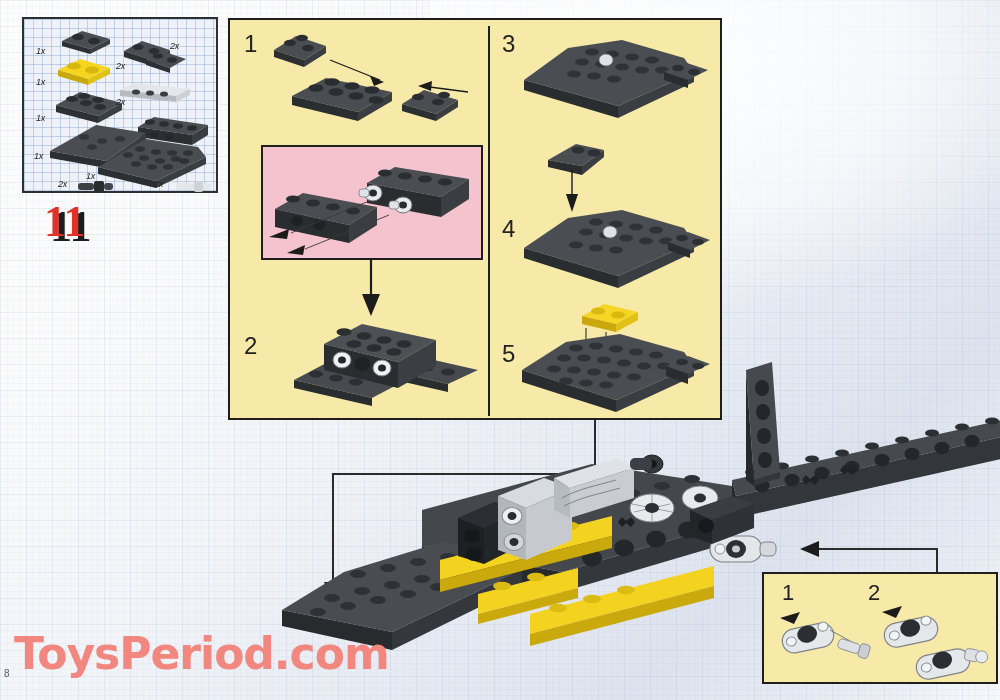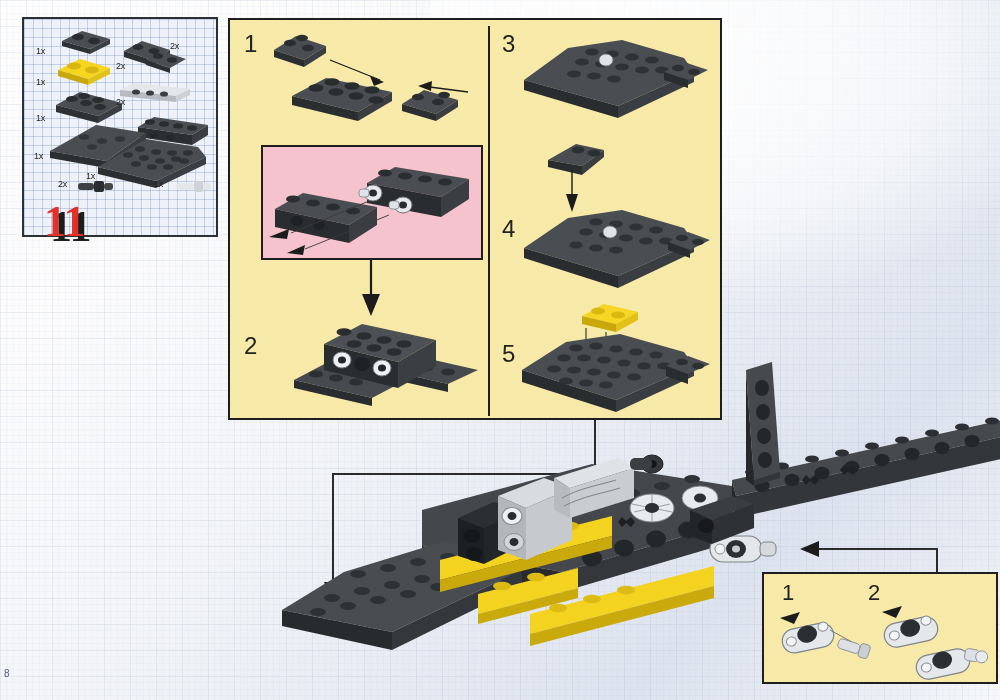--- a/index.html
+++ b/index.html
@@ -24,22 +24,22 @@
     pointer-events:none;
   }
   #glow{
     position:absolute;left:430px;top:-120px;width:640px;height:430px;
     background:radial-gradient(ellipse at 35% 45%, rgba(255,255,255,.95) 0%, rgba(255,255,255,.55) 45%, rgba(255,255,255,0) 72%);
     pointer-events:none;
   }
 
   
   #parts{
-    position:absolute;left:22px;top:17px;width:196px;height:220px;
-    border:2px solid #2c2f33;background:#eef2f8;box-sizing:border-box;
+    position:absolute;left:22px;top:17px;width:196px;height:176px;
+    border:2px solid #2c2f33;background:#eef2f8;box-sizing:border-box;font-style:italic;
   }
   #parts .pgrid{
     position:absolute;inset:0;
     background-image:
       repeating-linear-gradient(to right, rgba(90,130,185,.30) 0 1px, transparent 1px 9px),
       repeating-linear-gradient(to bottom, rgba(90,130,185,.30) 0 1px, transparent 1px 9px);
   }
   .pq{position:absolute;font-size:9px;color:#222;font-family:"Liberation Sans",sans-serif;letter-spacing:-.3px;}
 
   
@@ -671,14 +671,15 @@
         <ellipse cx="29" cy="22" rx="10" ry="8.5" fill="#2b2e32" transform="rotate(-12 29 26)"></ellipse>
         <ellipse cx="12" cy="26" rx="5" ry="4.5" fill="#f2f4f6" stroke="#8b9096" stroke-width="1" transform="rotate(-12 29 26)"></ellipse>
         <g transform="translate(52,10) rotate(10)">
           <rect x="0" y="0" width="14" height="12" rx="4" fill="#dde1e5" stroke="#8b9096" stroke-width=".9"></rect>
           <ellipse cx="17" cy="6" rx="6" ry="6" fill="#e9ecef" stroke="#8b9096" stroke-width=".9"></ellipse>
         </g>
       </g>
     </svg>
   </div>
 
+  <div id="wm">ToysPeriod.com</div>
   <div id="pageno">8</div>
 </div>
 
 </body></html>

